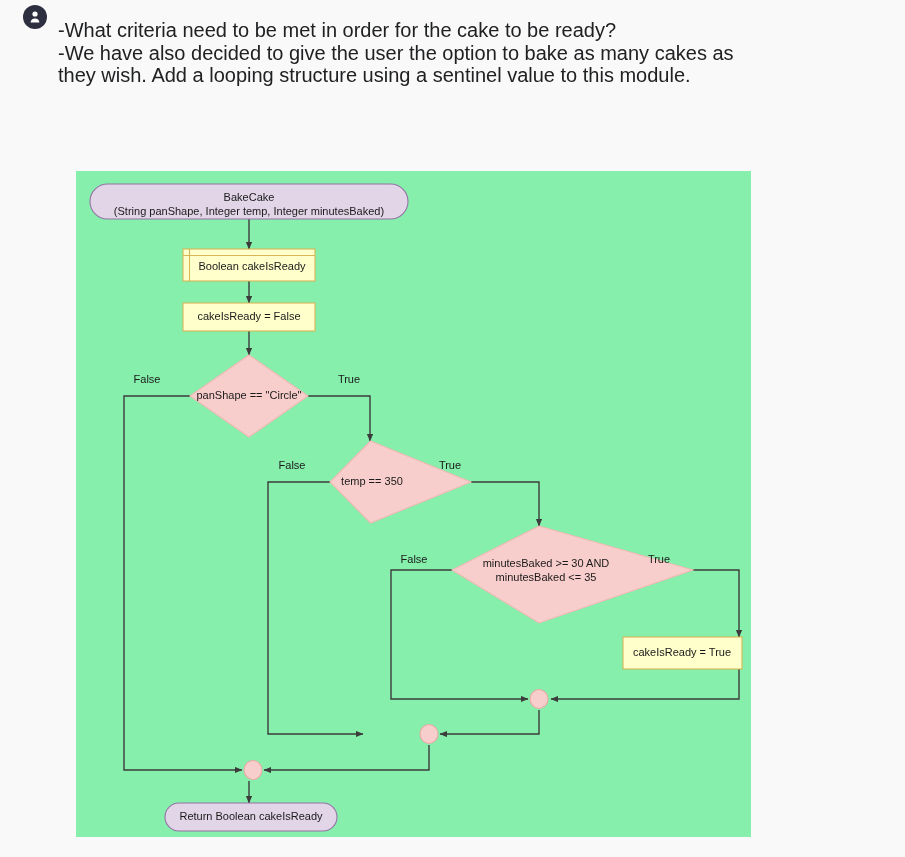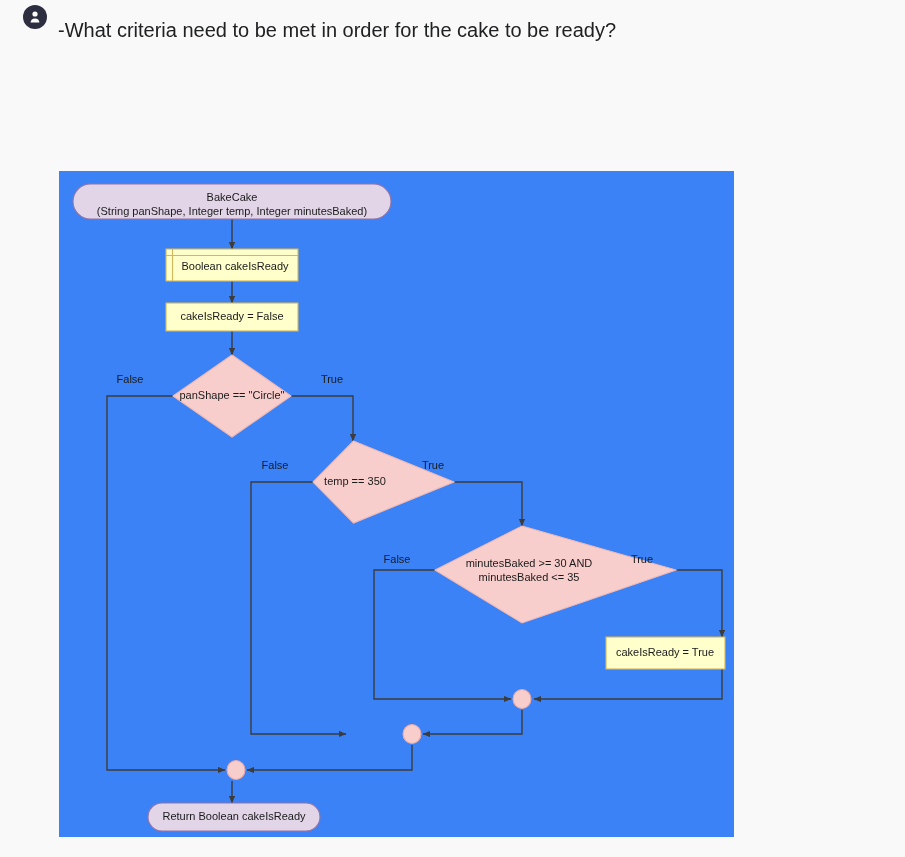--- a/index.html
+++ b/index.html
@@ -41,25 +41,25 @@
     top: 19px;
     width: 700px;
     font-size: 20px;
     line-height: 22.5px;
     color: #202123;
   }
   #message-text p { margin: 0 0 0 0; }
   #message-text p.gap { margin-top: 13px; }
   #flow-card {
     position: absolute;
-    left: 59px;
+    left: 76px;
     top: 171px;
     width: 675px;
     height: 666px;
-    background: #3b82f6;
+    background: #86efac;
   }
   #flow-svg { display: block; }
   .fc-text {
     font-family: "Liberation Sans", sans-serif;
     font-size: 11px;
     fill: #1a1a1a;
   }
   .fc-edge-label {
     font-family: "Liberation Sans", sans-serif;
     font-size: 11px;
@@ -104,20 +104,21 @@
 
   <div id="avatar">
     <svg width="14" height="14" viewBox="0 0 14 14" aria-hidden="true">
       <circle cx="7" cy="4" r="2.6" fill="#ffffff"></circle>
       <path d="M2.6 12.6c0-2.5 2-4.1 4.4-4.1s4.4 1.6 4.4 4.1z" fill="#ffffff"></path>
     </svg>
   </div>
 
   <div id="message-text">
     <p>-What criteria need to be met in order for the cake to be ready?</p>
+    <p>-We have also decided to give the user the option to bake as many cakes as they wish. Add a looping structure using a sentinel value to this module.</p>
   </div>
 
 </div>
 
 <div id="flow-card">
   <svg id="flow-svg" width="675" height="666" viewBox="0 0 675 666">
 
     <defs>
       <marker id="ah" markerWidth="9" markerHeight="9" refX="7.2" refY="3.2" orient="auto" markerUnits="userSpaceOnUse">
         <path d="M0,0 L7.6,3.2 L0,6.4 z" class="fc-arrowhead"></path>

